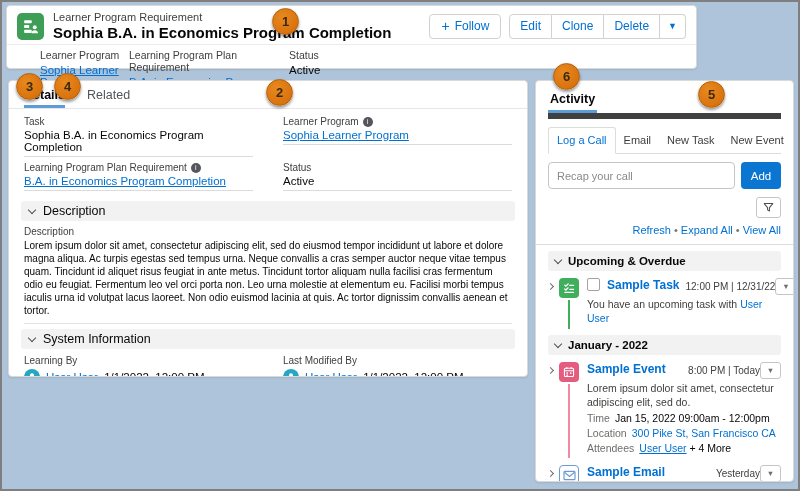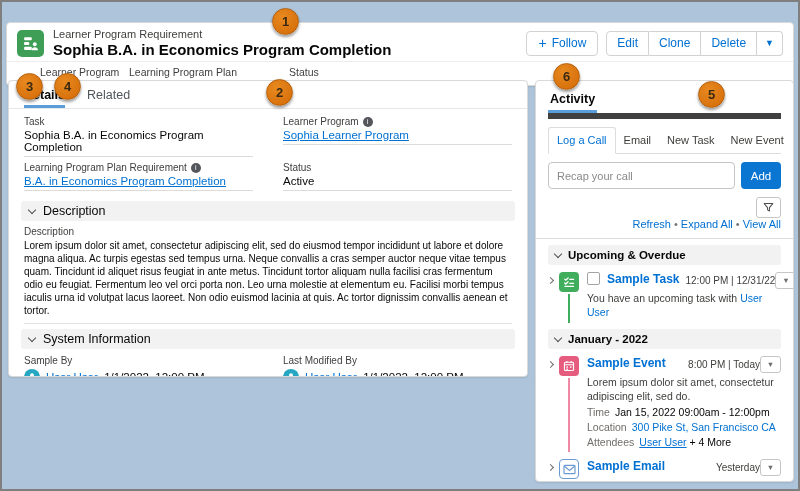--- a/index.html
+++ b/index.html
@@ -10,21 +10,21 @@
     border:2px solid #7f7f7f;
     font-family:"Liberation Sans", sans-serif;
     overflow:hidden;
     color:#080707;
   }
   a { color:#0070d2; text-decoration:none; cursor:pointer; }
   a.u { text-decoration:underline; }
   .card { position:absolute; background:#fff; border:1px solid #d9d9d9; border-radius:4px; box-shadow:0 1px 2px rgba(0,0,0,.09); }
 
   
-  #header-card { left:4px; top:20px; width:788px; height:64px; }
+  #header-card { left:4px; top:3px; width:691px; height:64px; }
   .header-top { display:flex; align-items:center; padding:5px 10px 3px; }
   .entity-icon { width:27px; height:27px; border-radius:5px; background:#3f9e56; display:flex; align-items:center; justify-content:center; margin-right:9px; flex-shrink:0; }
   .header-titles .obj { font-size:11px; color:#3e3e3c; }
   .header-titles .title { font-size:15px; font-weight:bold; color:#080707; margin-top:1px; }
   .header-actions { margin-left:auto; display:flex; gap:8px; align-items:center; }
   .btn { height:25px; display:inline-flex; align-items:center; justify-content:center; gap:5px;
          padding:0 11px; border:1px solid #d4d2d0; background:#fff; color:#0070d2; font-size:12px; border-radius:4px; cursor:pointer; white-space:nowrap; }
   .btn .plus { font-size:14px; line-height:1; }
   .btn-group { display:flex; }
   .btn-group .btn { border-radius:0; border-left:none; padding:0 10px; }
@@ -70,21 +70,21 @@
   .ctab.active { border:1px solid #dcdcdc; border-bottom:1px solid #fff; margin-bottom:-1px;
                  border-radius:3px 3px 0 0; color:#0070d2; background:#fff; }
   .composer { display:flex; gap:6px; margin-top:8px; }
   .composer input { flex:1; height:27px; border:1px solid #c7c5c3; border-radius:4px; padding:0 8px;
                     font-size:11px; font-family:inherit; color:#080707; }
   .composer input::placeholder { color:#8b8987; }
   .add-btn { width:40px; height:27px; background:#0b76d2; color:#fff; border:none; border-radius:4px; font-size:11.5px; cursor:pointer; }
   .filters-row { display:flex; justify-content:flex-end; align-items:center; gap:6px; margin-top:8px; font-size:10.5px; color:#080707; }
   .filter-btn { width:25px; height:21px; border:1px solid #c7c5c3; border-radius:3px; background:#fff;
                 display:flex; align-items:center; justify-content:center; cursor:pointer; }
-  .links-row { text-align:right; font-size:11px; }
+  .links-row { text-align:right; font-size:11px; margin-top:6px; }
   .links-row .sep { color:#747474; margin:0 3px; }
   .act-divider { border-top:1px solid #dcdcdc; margin:8px -12px 0; }
   .sec-bar-act { margin:6px 0 0; background:#f3f2f2; border-radius:3px; height:20px;
                  display:flex; align-items:center; gap:7px; padding:0 7px; font-size:11.5px; font-weight:bold; color:#080707; }
   .tl-item { display:flex; padding:7px 0 4px; position:relative; }
   .chev-right { width:5px; height:5px; border-top:1.4px solid #706e6b; border-right:1.4px solid #706e6b;
                 transform:rotate(45deg); margin:6px 3px 0 0; flex-shrink:0; cursor:pointer; }
   .tl-icon { width:20px; height:20px; border-radius:4px; display:flex; align-items:center; justify-content:center;
              margin:0 8px 0 3px; flex-shrink:0; }
   .tl-icon.task { background:#41ae5d; }
@@ -209,21 +209,21 @@
     <div class="desc-text">Lorem ipsum dolor sit amet, consectetur adipiscing elit, sed do eiusmod tempor incididunt ut labore et dolore magna aliqua. Ac turpis egestas sed tempus urna. Neque convallis a cras semper auctor neque vitae tempus quam. Tincidunt id aliquet risus feugiat in ante metus. Tincidunt tortor aliquam nulla facilisi cras fermentum odio eu feugiat. Fermentum leo vel orci porta non. Leo urna molestie at elementum eu. Facilisi morbi tempus iaculis urna id volutpat lacus laoreet. Non odio euismod lacinia at quis. Ac tortor dignissim convallis aenean et tortor.</div>
   </div>
 
   <div class="section-bar">
     <span class="chev-down"></span>
     <span>System Information</span>
   </div>
   <div class="sysgrid">
     <div class="fld">
       <div class="lbl">
-          <span>Sample By</span>
+          <span>Learning By</span>
         </div>
       <div class="uval">
         <span class="avatar">
             <svg width="10" height="10" viewBox="0 0 12 12">
               <g fill="#fff">
                 <circle cx="6" cy="4" r="2.4"></circle>
                 <path d="M1.5 11c0-2.5 2-4 4.5-4s4.5 1.5 4.5 4z"></path>
               </g>
             </svg>
           </span>

